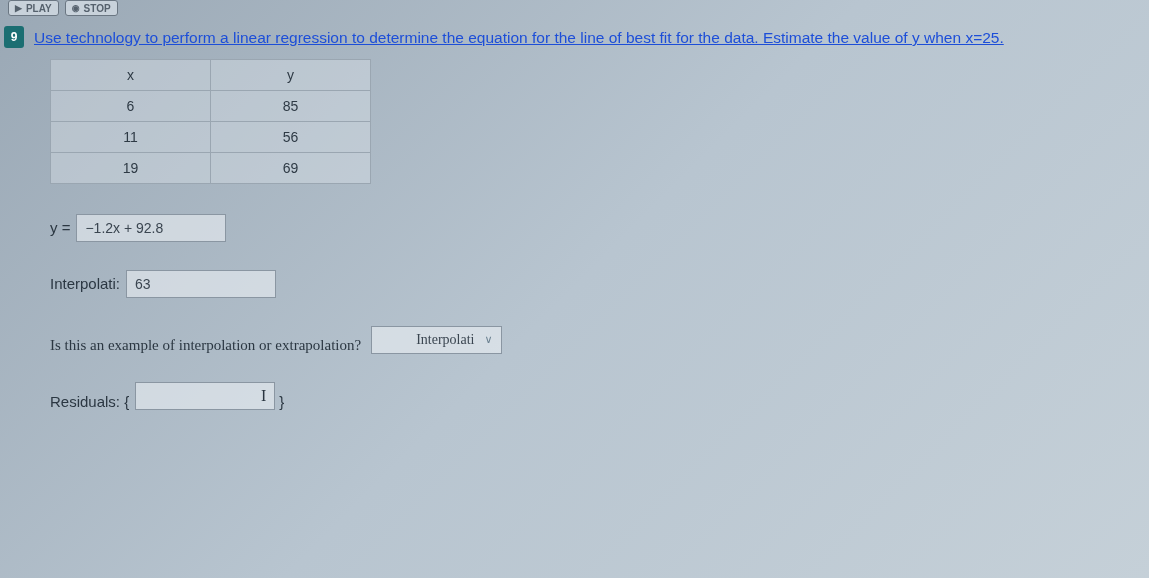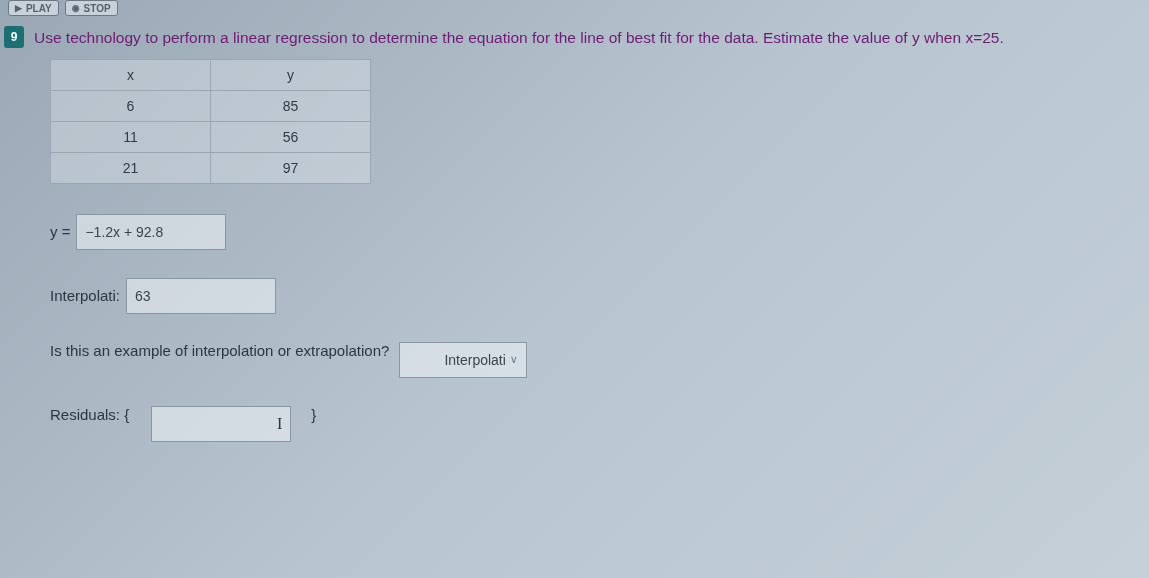--- a/index.html
+++ b/index.html
@@ -37,23 +37,24 @@
       background: #1b6e72;
       color: #fff;
       width: 20px; height: 22px;
       border-radius: 3px;
       display: flex; align-items: center; justify-content: center;
       font-size: 12px; font-weight: 600;
       flex-shrink: 0;
     }
     .prompt {
       font-size: 15.5px;
-      color: #701a75;
+      color: #1d4ed8;
       line-height: 1.35;
       padding-top: 2px;
+      text-decoration: underline;
     }
     .content { padding: 4px 0 0 50px; }
     table.data {
       border-collapse: collapse;
       background: rgba(230,236,242,.35);
       margin-bottom: 30px;
     }
     table.data th, table.data td {
       border: 1px solid #9aa6b1;
       padding: 7px 0;
@@ -62,34 +63,34 @@
       color: #2e3a45;
       width: 160px;
       font-weight: 400;
     }
     table.data th { font-weight: 400; }
     .row-line { display: flex; align-items: center; gap: 6px; margin-bottom: 28px; }
     .row-line .lbl { font-size: 15px; color: #2b3742; }
     .field {
       border: 1px solid #8a96a2;
       background: rgba(240,244,248,.55);
-      height: 36px;
+      height: 28px;
       padding: 0 8px;
       font-size: 14px;
       color: #3a4550;
       display: inline-flex;
       align-items: center;
       min-width: 120px;
     }
     .field.wide { min-width: 150px; }
-    .field.sel { min-width: 120px; justify-content: space-between; gap: 4px; cursor: pointer; padding-left: 44px; }
+    .field.sel { min-width: 120px; justify-content: space-between; gap: 10px; cursor: pointer; padding-left: 44px; }
     .chev { color: #6a8090; font-size: 11px; }
-    .interp-row { display: flex; align-items: flex-start; gap: 10px; margin-bottom: 28px; }
+    .interp-row { display: flex; align-items: flex-end; gap: 10px; margin-bottom: 28px; font-family: Liberation Serif, serif; }
     .interp-row .qtext { font-size: 15px; color: #2b3742; }
-    .resid-row { display: flex; align-items: flex-start; gap: 20px; }
+    .resid-row { display: flex; align-items: flex-end; gap: 4px; }
     .resid-row .lbl2 { font-size: 15px; color: #2b3742; margin-right: 2px; }
     .field.resid { min-width: 140px; justify-content: flex-end; }
     .cursor-i { font-family: serif; font-size: 16px; color: #2a3540; }
     .brace { font-size: 15px; color: #2b3742; }
   </style>
 </head>
 <body>
 
 <div class="toolbar">
   <div class="tb-btn">
@@ -118,22 +119,22 @@
     <tbody>
       <tr>
         <td>6</td>
         <td>85</td>
       </tr>
       <tr>
         <td>11</td>
         <td>56</td>
       </tr>
       <tr>
-        <td>21</td>
-        <td>97</td>
+        <td>19</td>
+        <td>69</td>
       </tr>
     </tbody>
   </table>
 
   <div class="row-line">
     <span class="lbl">y =</span>
     <span class="field wide">−1.2x + 92.8</span>
   </div>
 
   <div class="row-line">

